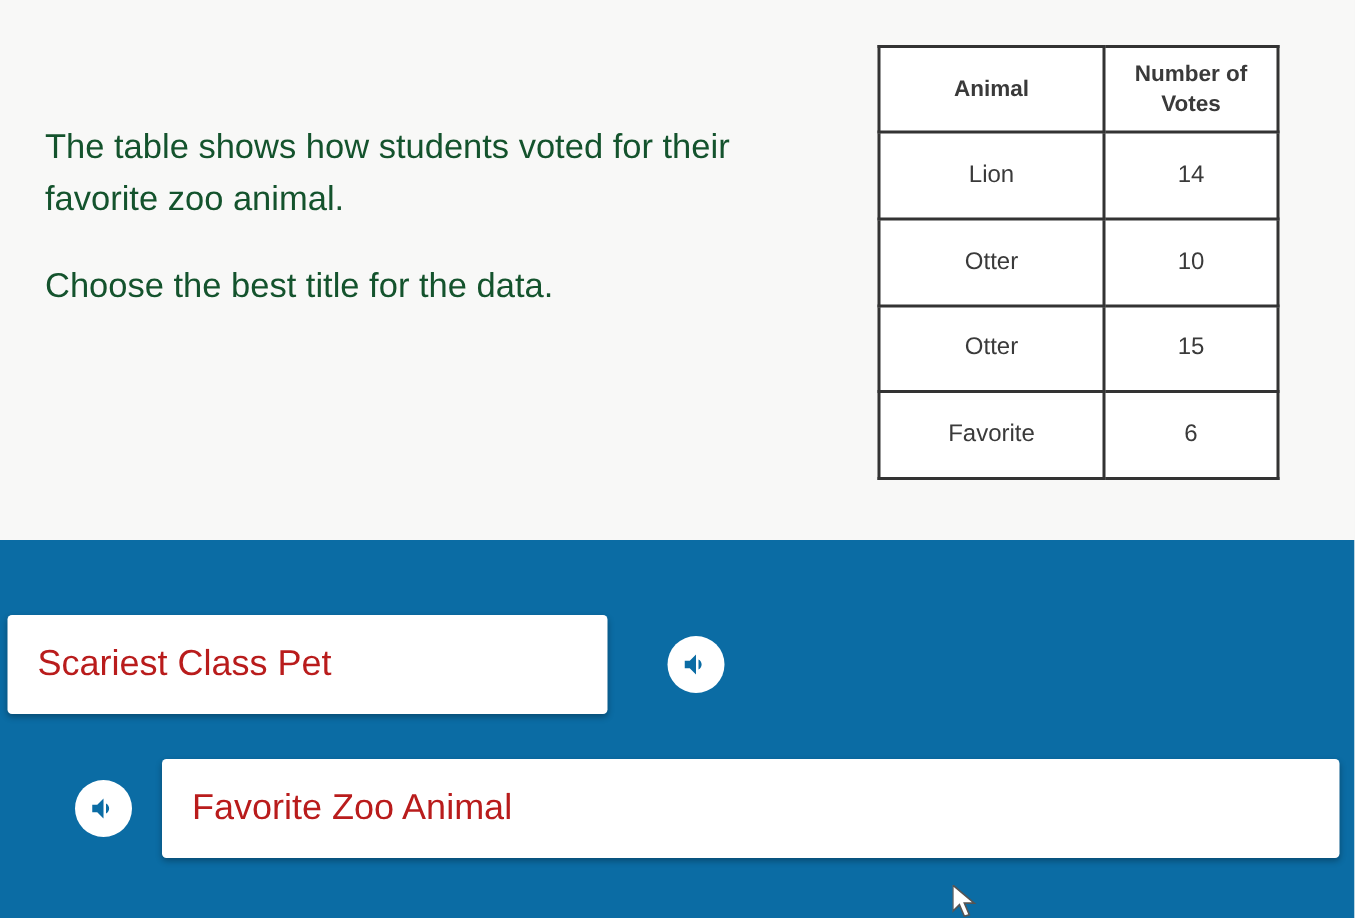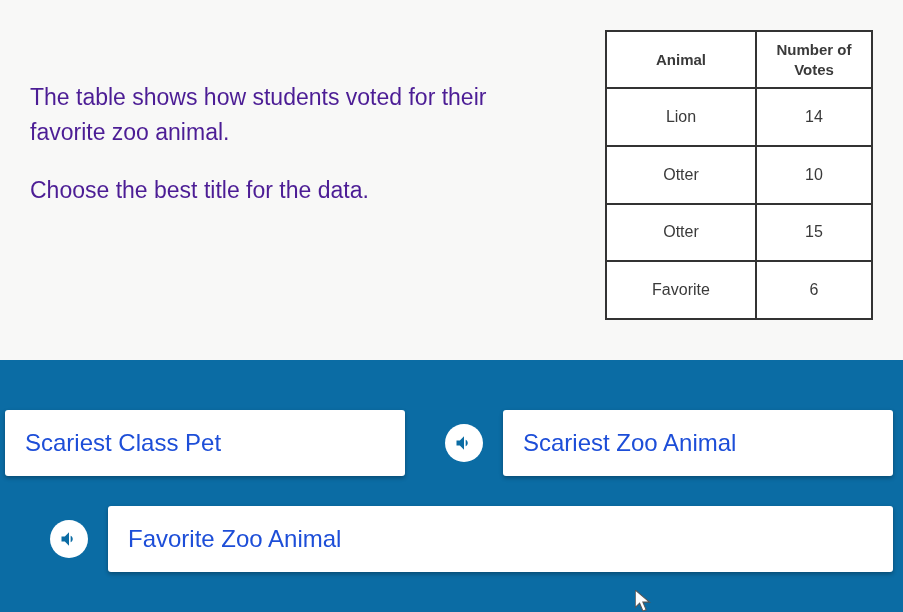--- a/index.html
+++ b/index.html
@@ -20,30 +20,31 @@
       background: #f8f8f7;
       height: 360px;
     }
     .question-text {
       flex: 1;
       padding-top: 60px;
       padding-right: 40px;
     }
     .question-text p {
       font-size: 23px;
-      color: #4c1d95;
+      color: #14532d;
       line-height: 1.5;
       font-weight: 500;
     }
     .question-text .para2 {
       margin-top: 24px;
     }
     .data-table {
       border-collapse: collapse;
       margin-top: 10px;
+      margin-right: 20px;
     }
     .data-table th,
     .data-table td {
       border: 2px solid #333;
       padding: 10px 18px;
       text-align: center;
       font-size: 16px;
       color: #3a3a3a;
       background: #fff;
     }
@@ -71,21 +72,21 @@
       height: 252px;
     }
     .answer-row {
       display: flex;
       align-items: center;
       margin-bottom: 30px;
       padding: 0 10px;
     }
     .answer-btn {
       background: #ffffff;
-      color: #1d4ed8;
+      color: #b91c1c;
       font-size: 24px;
       font-weight: 500;
       border: none;
       border-radius: 3px;
       padding: 18px 20px;
       text-align: right;
       cursor: pointer;
       box-shadow: 0 2px 4px rgba(0,0,0,0.3);
       min-width: 360px;
       height: 66px;
@@ -170,23 +171,20 @@
 <div class="answers-area">
   <div class="answer-row">
     <button class="answer-btn answer-left">
       <span>Scariest Class Pet</span>
     </button>
     <div class="audio-icon">
       <svg viewBox="0 0 24 24">
         <path d="M3 9v6h4l5 5V4L7 9H3zm13.5 3c0-1.77-1.02-3.29-2.5-4.03v8.05c1.48-.73 2.5-2.25 2.5-4.02z"></path>
       </svg>
     </div>
-    <button class="answer-btn answer-right">
-      <span>Scariest Zoo Animal</span>
-    </button>
   </div>
   <div class="answer-row">
     <div class="audio-icon">
       <svg viewBox="0 0 24 24">
         <path d="M3 9v6h4l5 5V4L7 9H3zm13.5 3c0-1.77-1.02-3.29-2.5-4.03v8.05c1.48-.73 2.5-2.25 2.5-4.02z"></path>
       </svg>
     </div>
     <button class="answer-btn answer-right">
       <span>Favorite Zoo Animal</span>
     </button>

